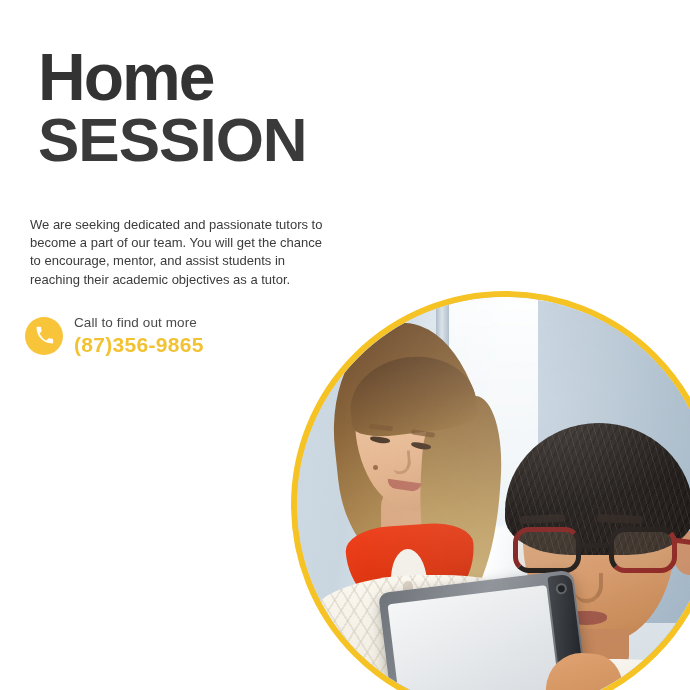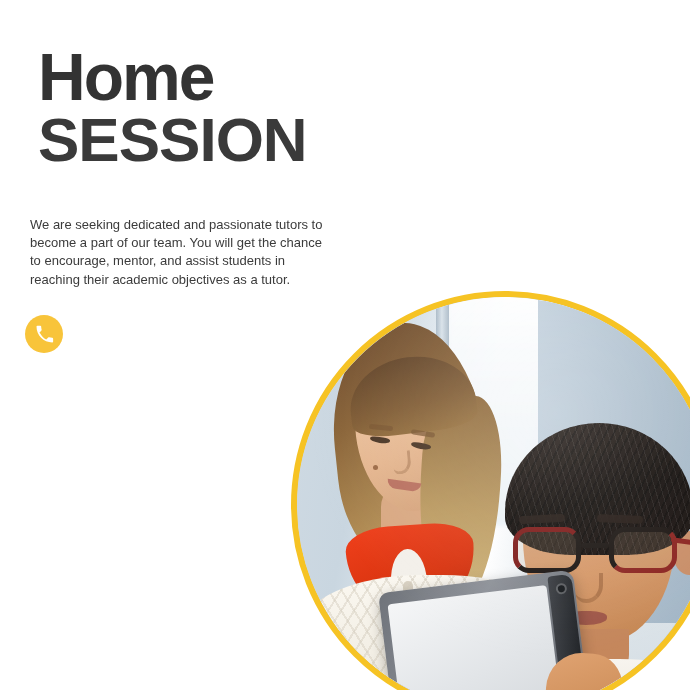--- a/index.html
+++ b/index.html
@@ -496,16 +496,20 @@
 
     <p class="body-copy">We are seeking dedicated and passionate tutors to become a part of our team. You will get the chance to encourage, mentor, and assist students in reaching their academic objectives as a tutor.</p>
 
 
     <div class="contact-row">
       <span class="phone-badge">
         <svg viewBox="0 0 24 24" aria-hidden="true">
           <path fill="#ffffff" d="M6.6 10.8c1.7 3.3 4.3 5.9 7.6 7.6l2.5-2.5c.3-.3.8-.4 1.2-.3 1.2.4 2.5.6 3.9.6.6 0 1.1.5 1.1 1.1V21c0 .6-.5 1.1-1.1 1.1C10.9 22.1 1.9 13.1 1.9 2c0-.6.5-1.1 1.1-1.1h3.7c.6 0 1.1.5 1.1 1.1 0 1.3.2 2.6.6 3.9.1.4 0 .8-.3 1.2l-2.5 2.7z"></path>
         </svg>
       </span>
+      <span class="contact-text">
+        <span class="contact-label">Call to find out more</span>
+        <span class="contact-number">(87)356-9865</span>
+      </span>
     </div>
 
   </div>
 </div>
 
 </body></html>

